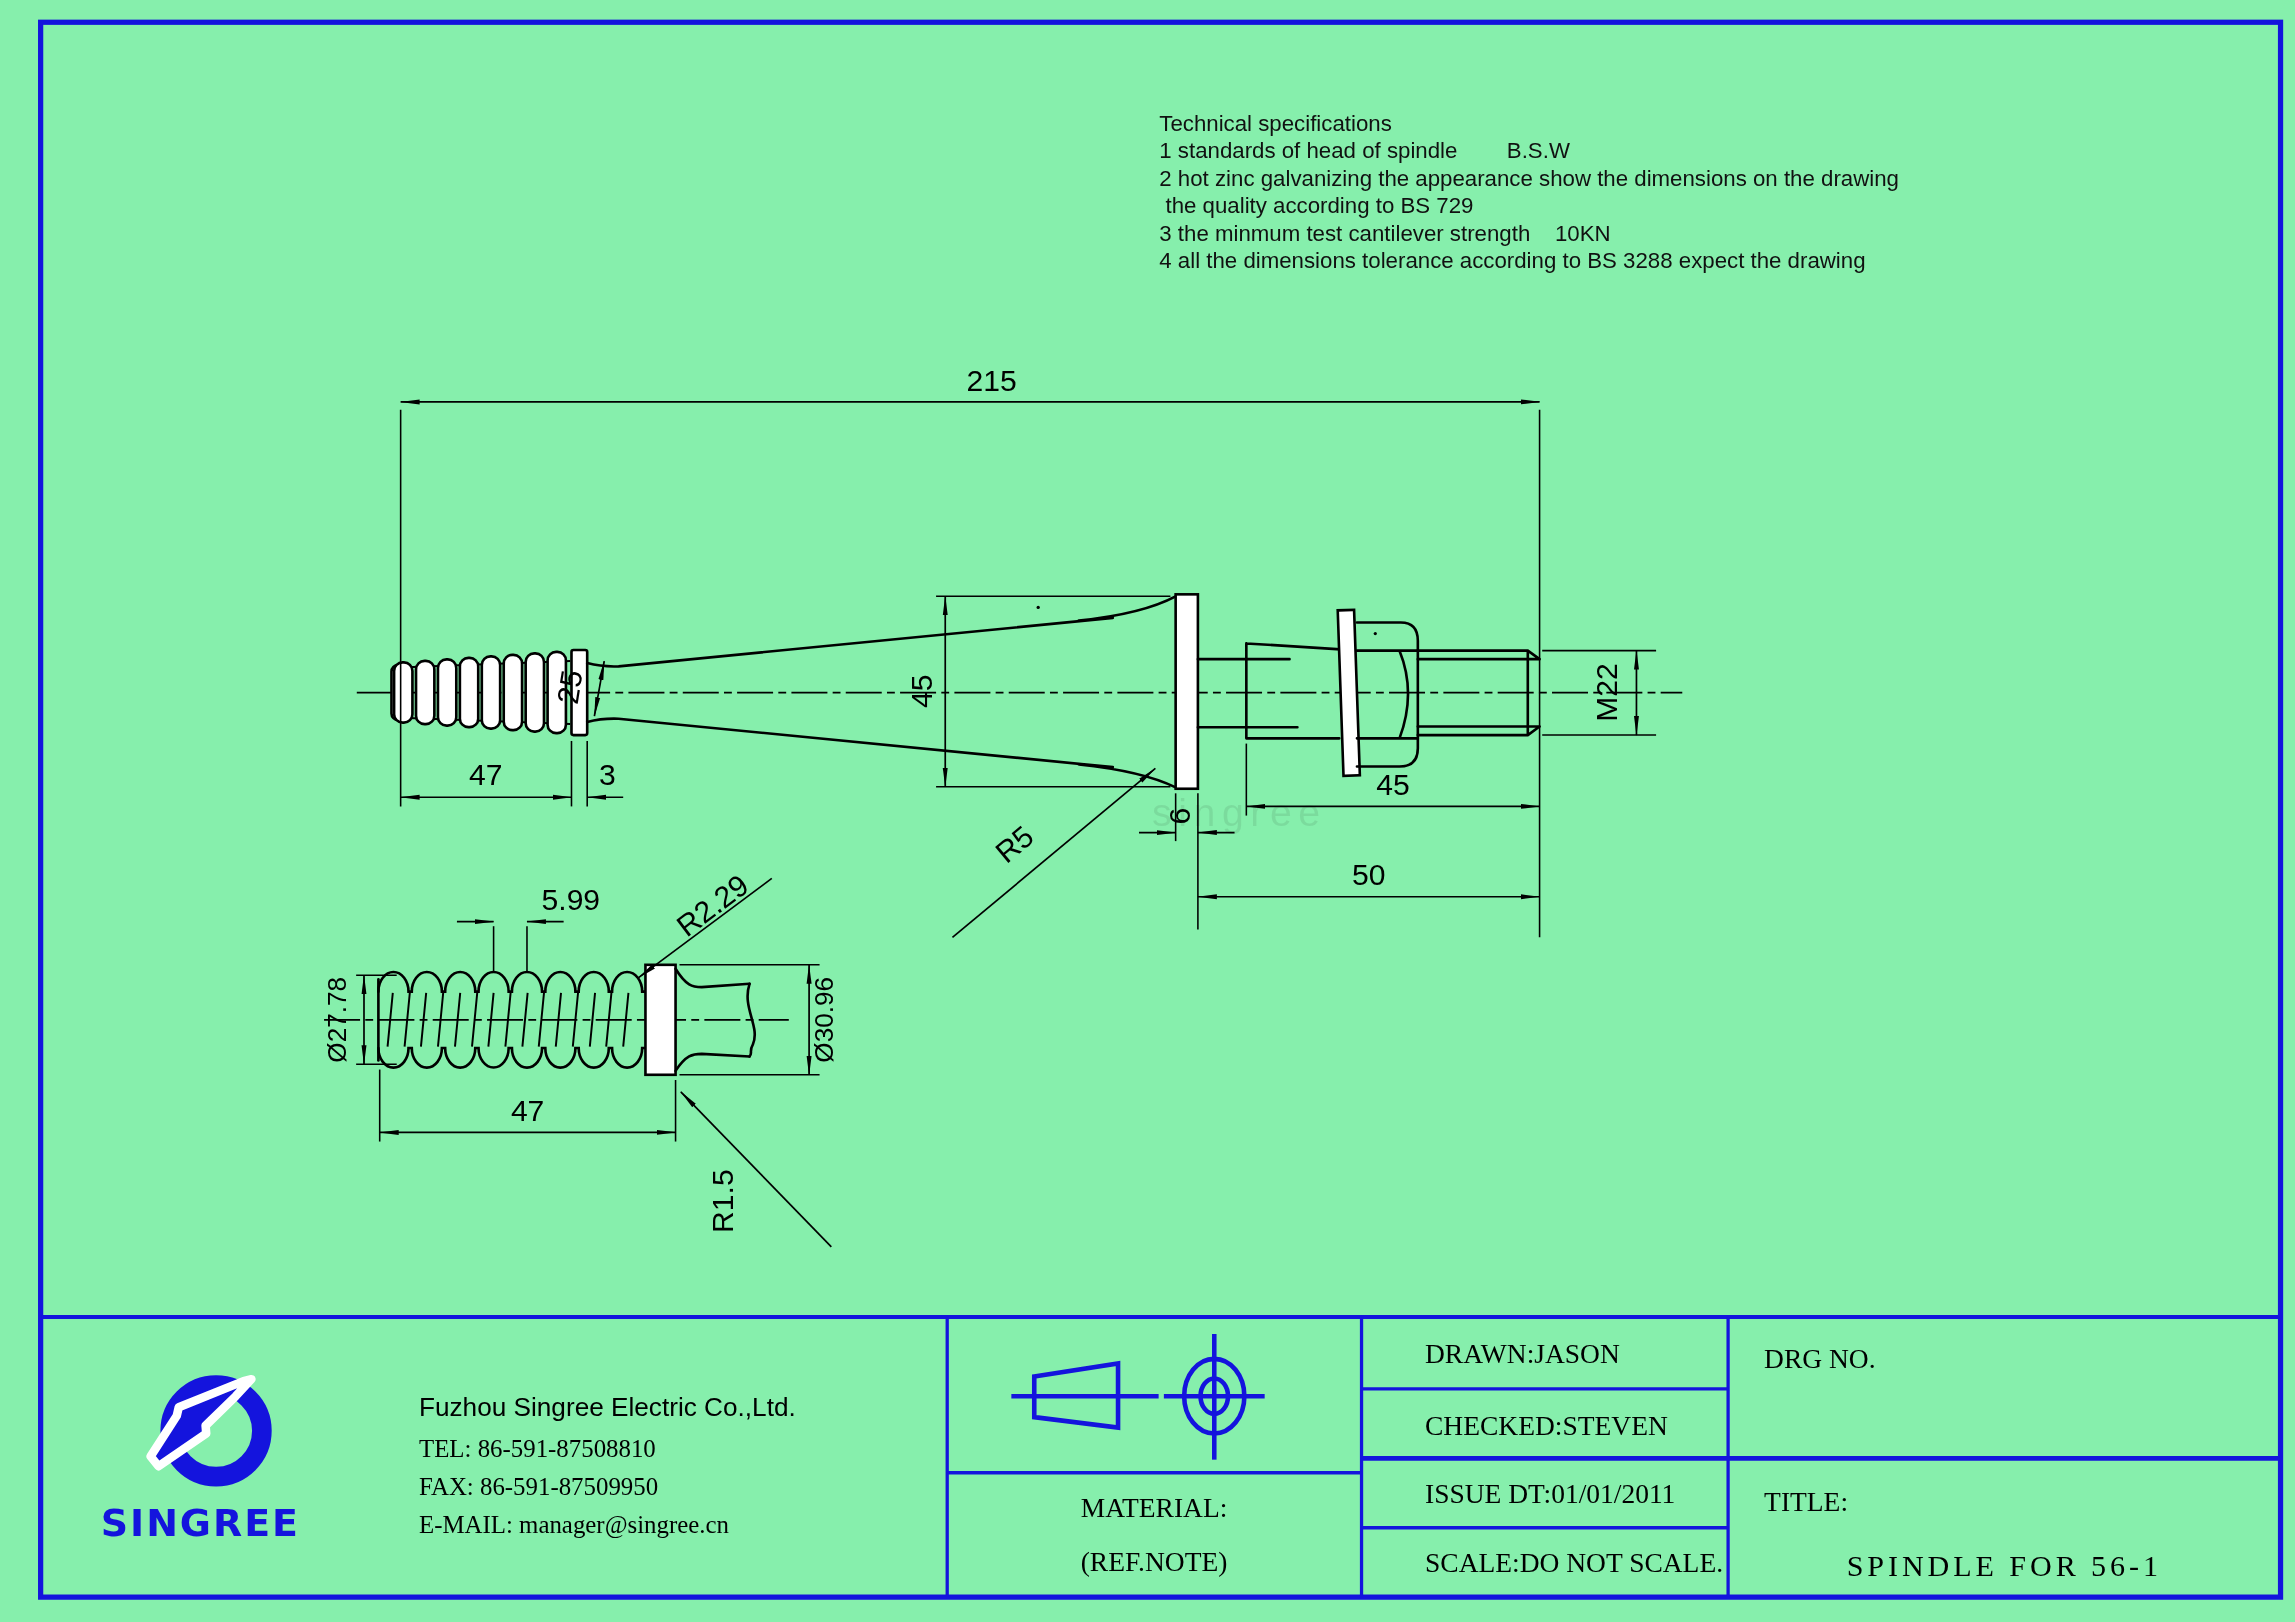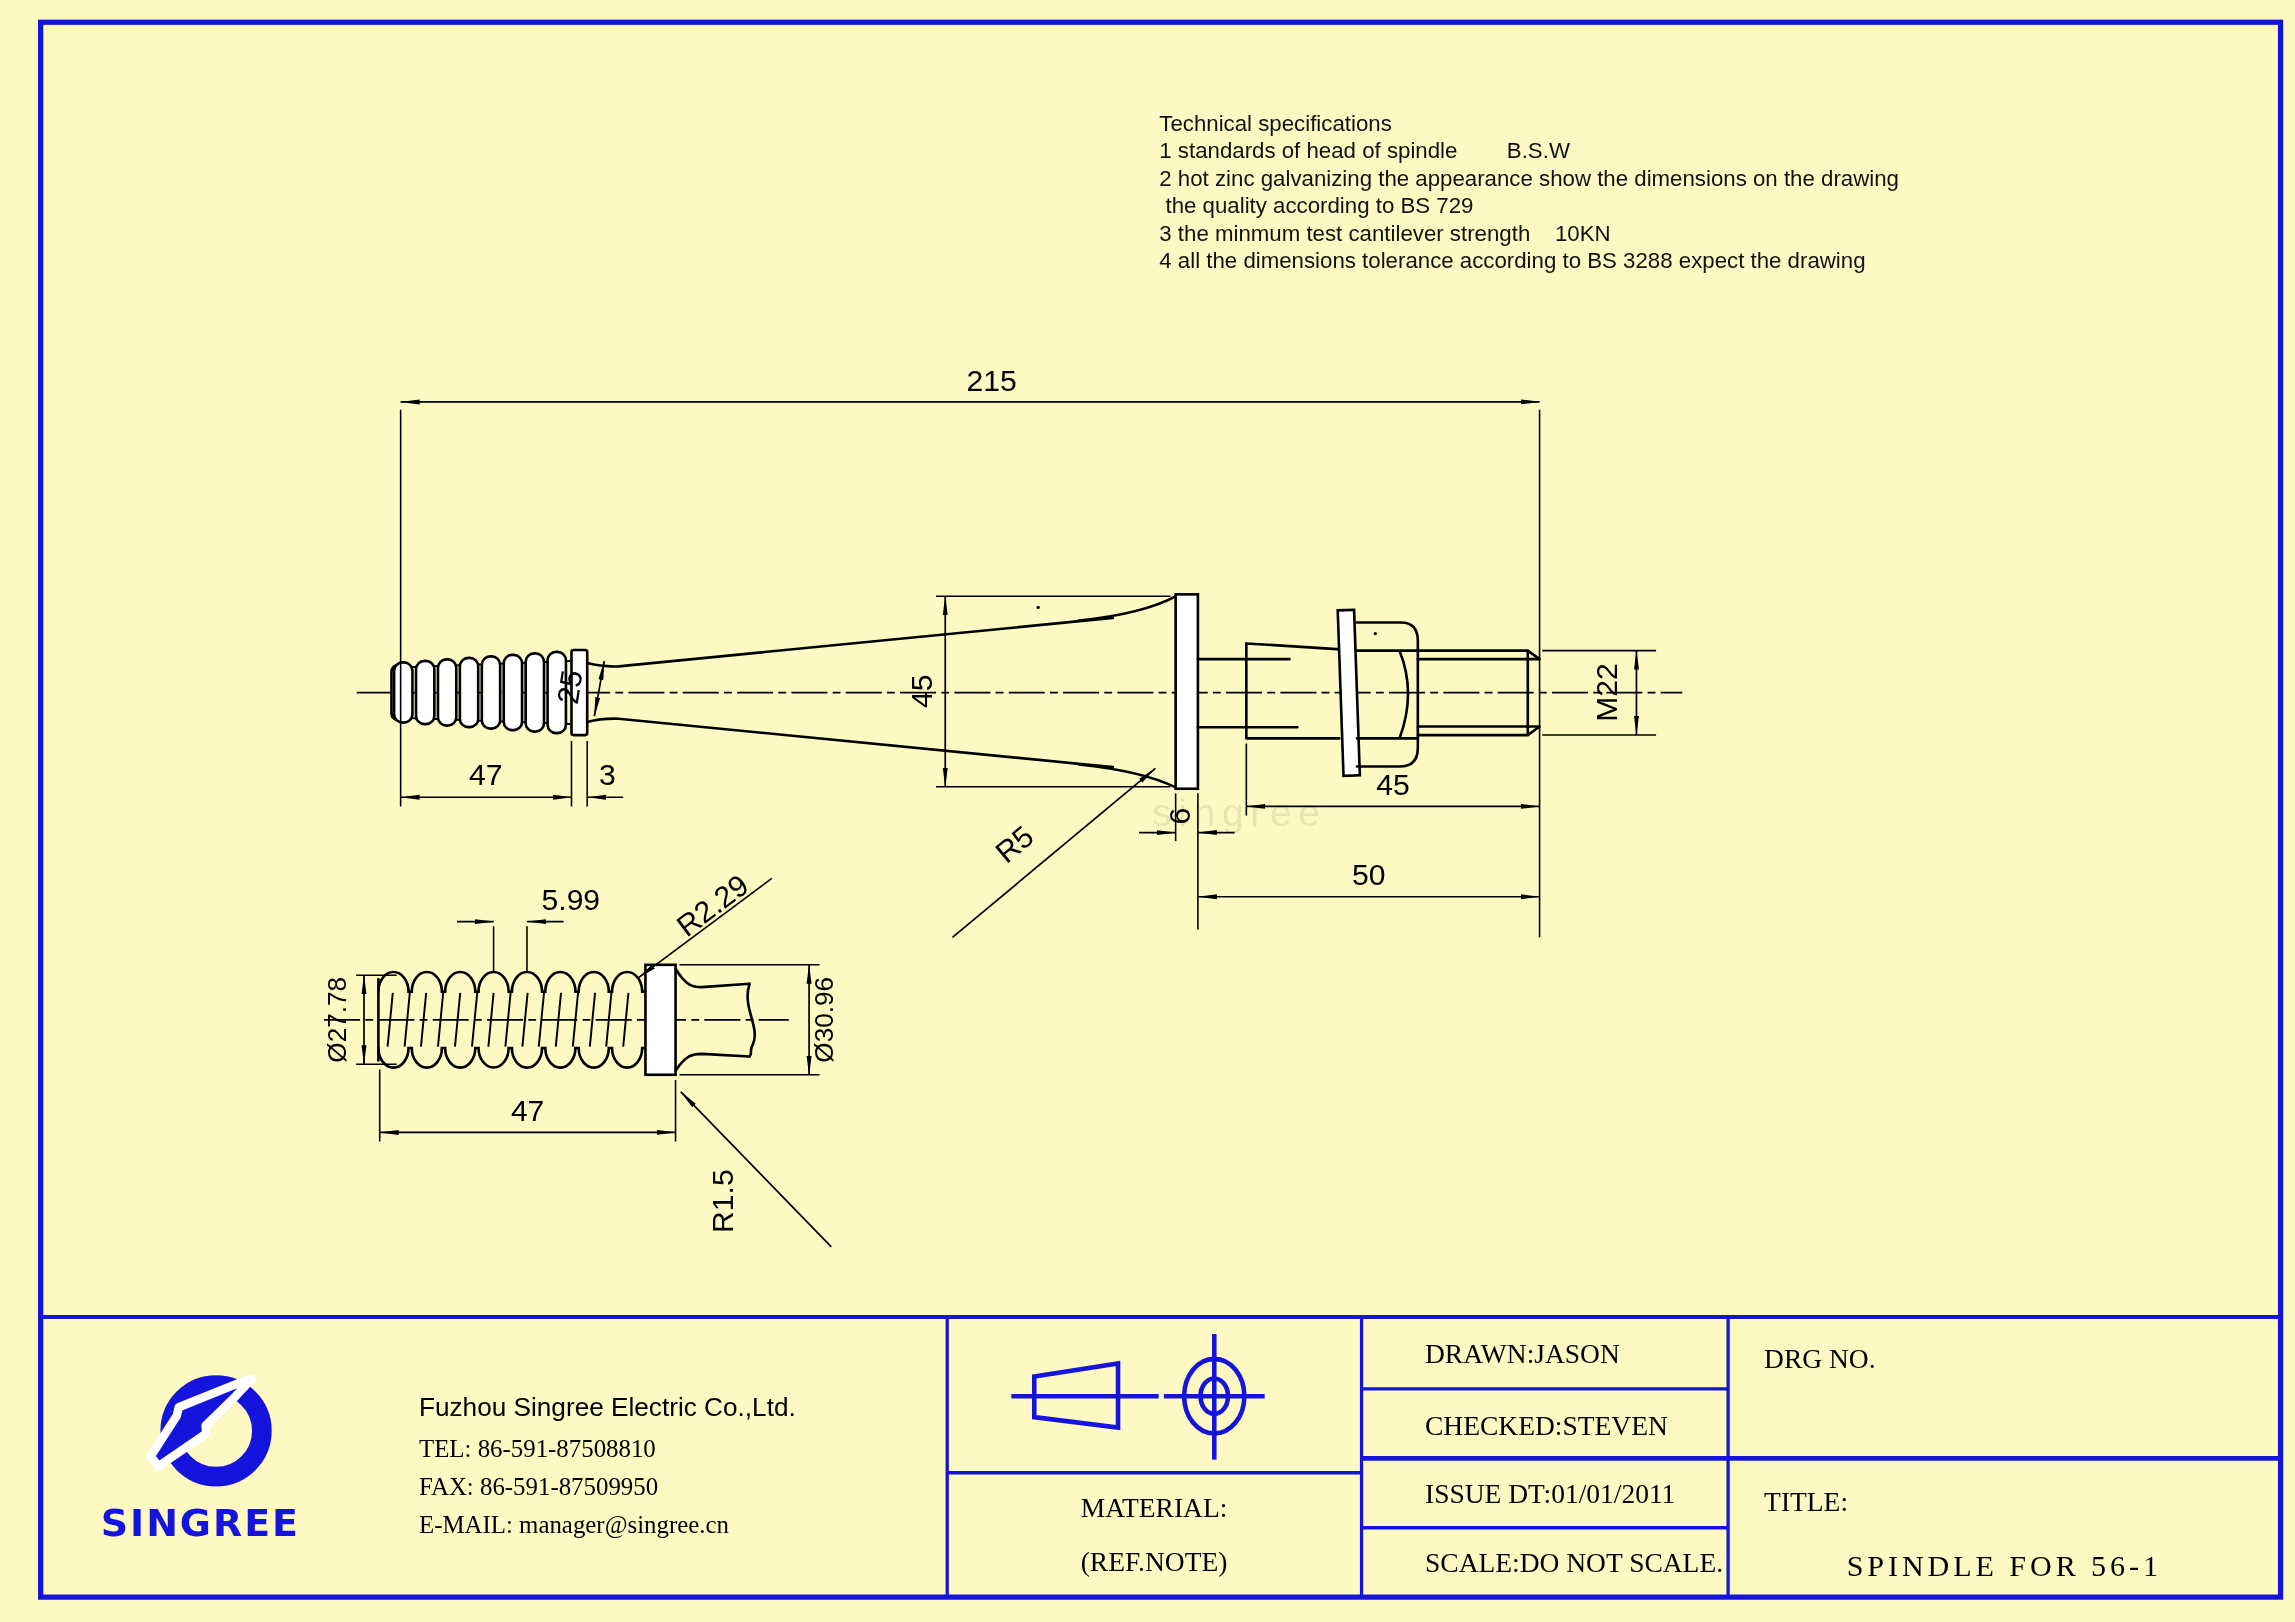--- a/index.html
+++ b/index.html
@@ -1,16 +1,16 @@
 <!DOCTYPE html>
 <html style="font-size:10.5px"><head>
 <meta charset="utf-8">
 <style>
   html,body{margin:0;padding:0;background:#ffffff;}
-  #sheet{position:relative;width:2295px;height:1622px;background:#fef9c3;overflow:hidden;
+  #sheet{position:relative;width:2295px;height:1622px;background:#86efac;overflow:hidden;
          font-family:"Liberation Sans",sans-serif;}
   svg{position:absolute;left:0;top:0;}
   
   .ol   {fill:none;stroke:#000;stroke-width:4;stroke-linecap:round;}
   .olw  {fill:#fff;stroke:#000;stroke-width:4;}
   .thin {fill:none;stroke:#000;stroke-width:3;}
   .dim  {fill:none;stroke:#000;stroke-width:2.6;}
   .ext  {fill:none;stroke:#000;stroke-width:2.4;}
   .cl   {fill:none;stroke:#000;stroke-width:2.6;stroke-dasharray:55 8 12 8;}
   .blu  {fill:none;stroke:#1414dd;}

